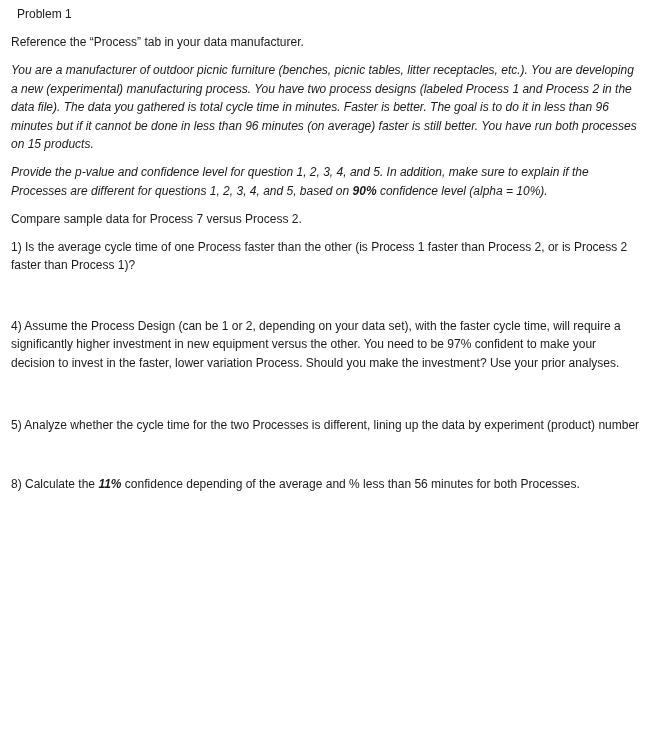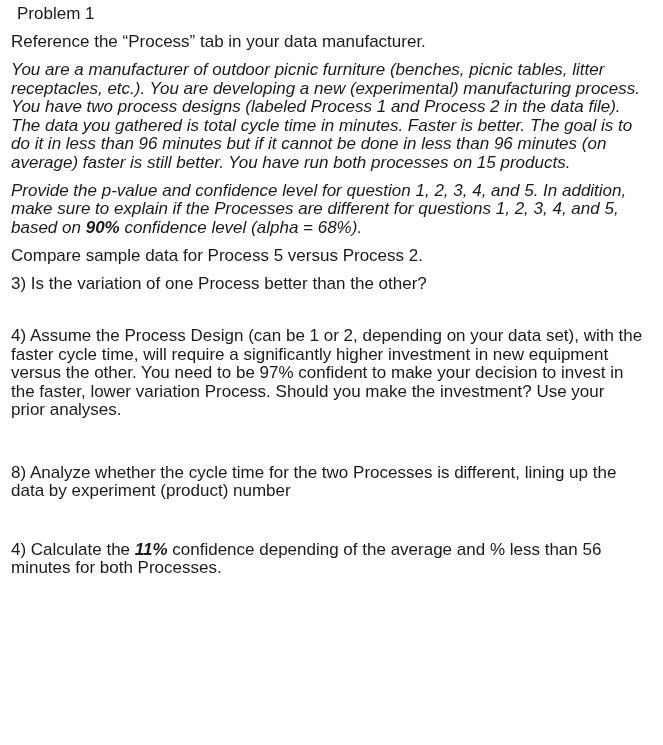--- a/index.html
+++ b/index.html
@@ -11,21 +11,21 @@
     width: 663px;
     height: 745px;
     overflow: hidden;
   }
   .doc {
     box-sizing: border-box;
     width: 663px;
     height: 745px;
     padding: 5px 20px 0 11px;
     font-family: "Liberation Sans", "DejaVu Sans", sans-serif;
-    font-size: 17px;
+    font-size: 12px;
     line-height: 18.5px;
     color: #1b1b1b;
     background: #ffffff;
   }
   .doc p {
     margin: 0 0 9.5px 0;
   }
   .title {
     padding-left: 6px;
   }
@@ -43,27 +43,27 @@
 <body>
 
 <div class="doc">
 
   <p class="title">Problem 1</p>
 
   <p><span>Reference the “Process” tab in your data manufacturer.</span></p>
 
   <p class="i"><span>You are a manufacturer of outdoor picnic furniture (benches, picnic tables, litter receptacles, etc.). You are developing a new (experimental) manufacturing process. You have two process designs (labeled Process 1 and Process 2 in the data file). The data you gathered is total cycle time in minutes. Faster is better. The goal is to do it in less than 96 minutes but if it cannot be done in less than 96 minutes (on average) faster is still better. You have run both processes on 15 products.</span></p>
 
-  <p class="i"><span>Provide the p-value and confidence level for question 1, 2, 3, 4, and 5. In addition, make sure to explain if the Processes are different for questions 1, 2, 3, 4, and 5, based on </span><span class="bi">90%</span><span> confidence level (alpha = 68%).</span></p>
+  <p class="i"><span>Provide the p-value and confidence level for question 1, 2, 3, 4, and 5. In addition, make sure to explain if the Processes are different for questions 1, 2, 3, 4, and 5, based on </span><span class="bi">90%</span><span> confidence level (alpha = 10%).</span></p>
 
-  <p><span>Compare sample data for Process 5 versus Process 2.</span></p>
+  <p><span>Compare sample data for Process 7 versus Process 2.</span></p>
+
+  <p class="gap-q1"><span>1) Is the average cycle time of one Process faster than the other (is Process 1 faster than Process 2, or is Process 2 faster than Process 1)?</span></p>
 
 
 
-  <p class="gap-q3"><span>3) Is the variation of one Process better than the other?</span></p>
-
   <p class="gap-q4"><span>4) Assume the Process Design (can be 1 or 2, depending on your data set), with the faster cycle time, will require a significantly higher investment in new equipment versus the other. You need to be </span><span class="b">97%</span><span> confident to make your decision to invest in the faster, lower variation Process. Should you make the investment? Use your prior analyses.</span></p>
 
-  <p class="gap-q5"><span>8) Analyze whether the cycle time for the two Processes is different, lining up the data by experiment (product) number</span></p>
+  <p class="gap-q5"><span>5) Analyze whether the cycle time for the two Processes is different, lining up the data by experiment (product) number</span></p>
 
-  <p><span>4) Calculate the </span><span class="bi">11%</span><span> confidence depending of the average </span><span class="b">and</span><span> % less than 56 minutes for both Processes.</span></p>
+  <p><span>8) Calculate the </span><span class="bi">11%</span><span> confidence depending of the average </span><span class="b">and</span><span> % less than 56 minutes for both Processes.</span></p>
 
 </div>
 
 </body></html>

